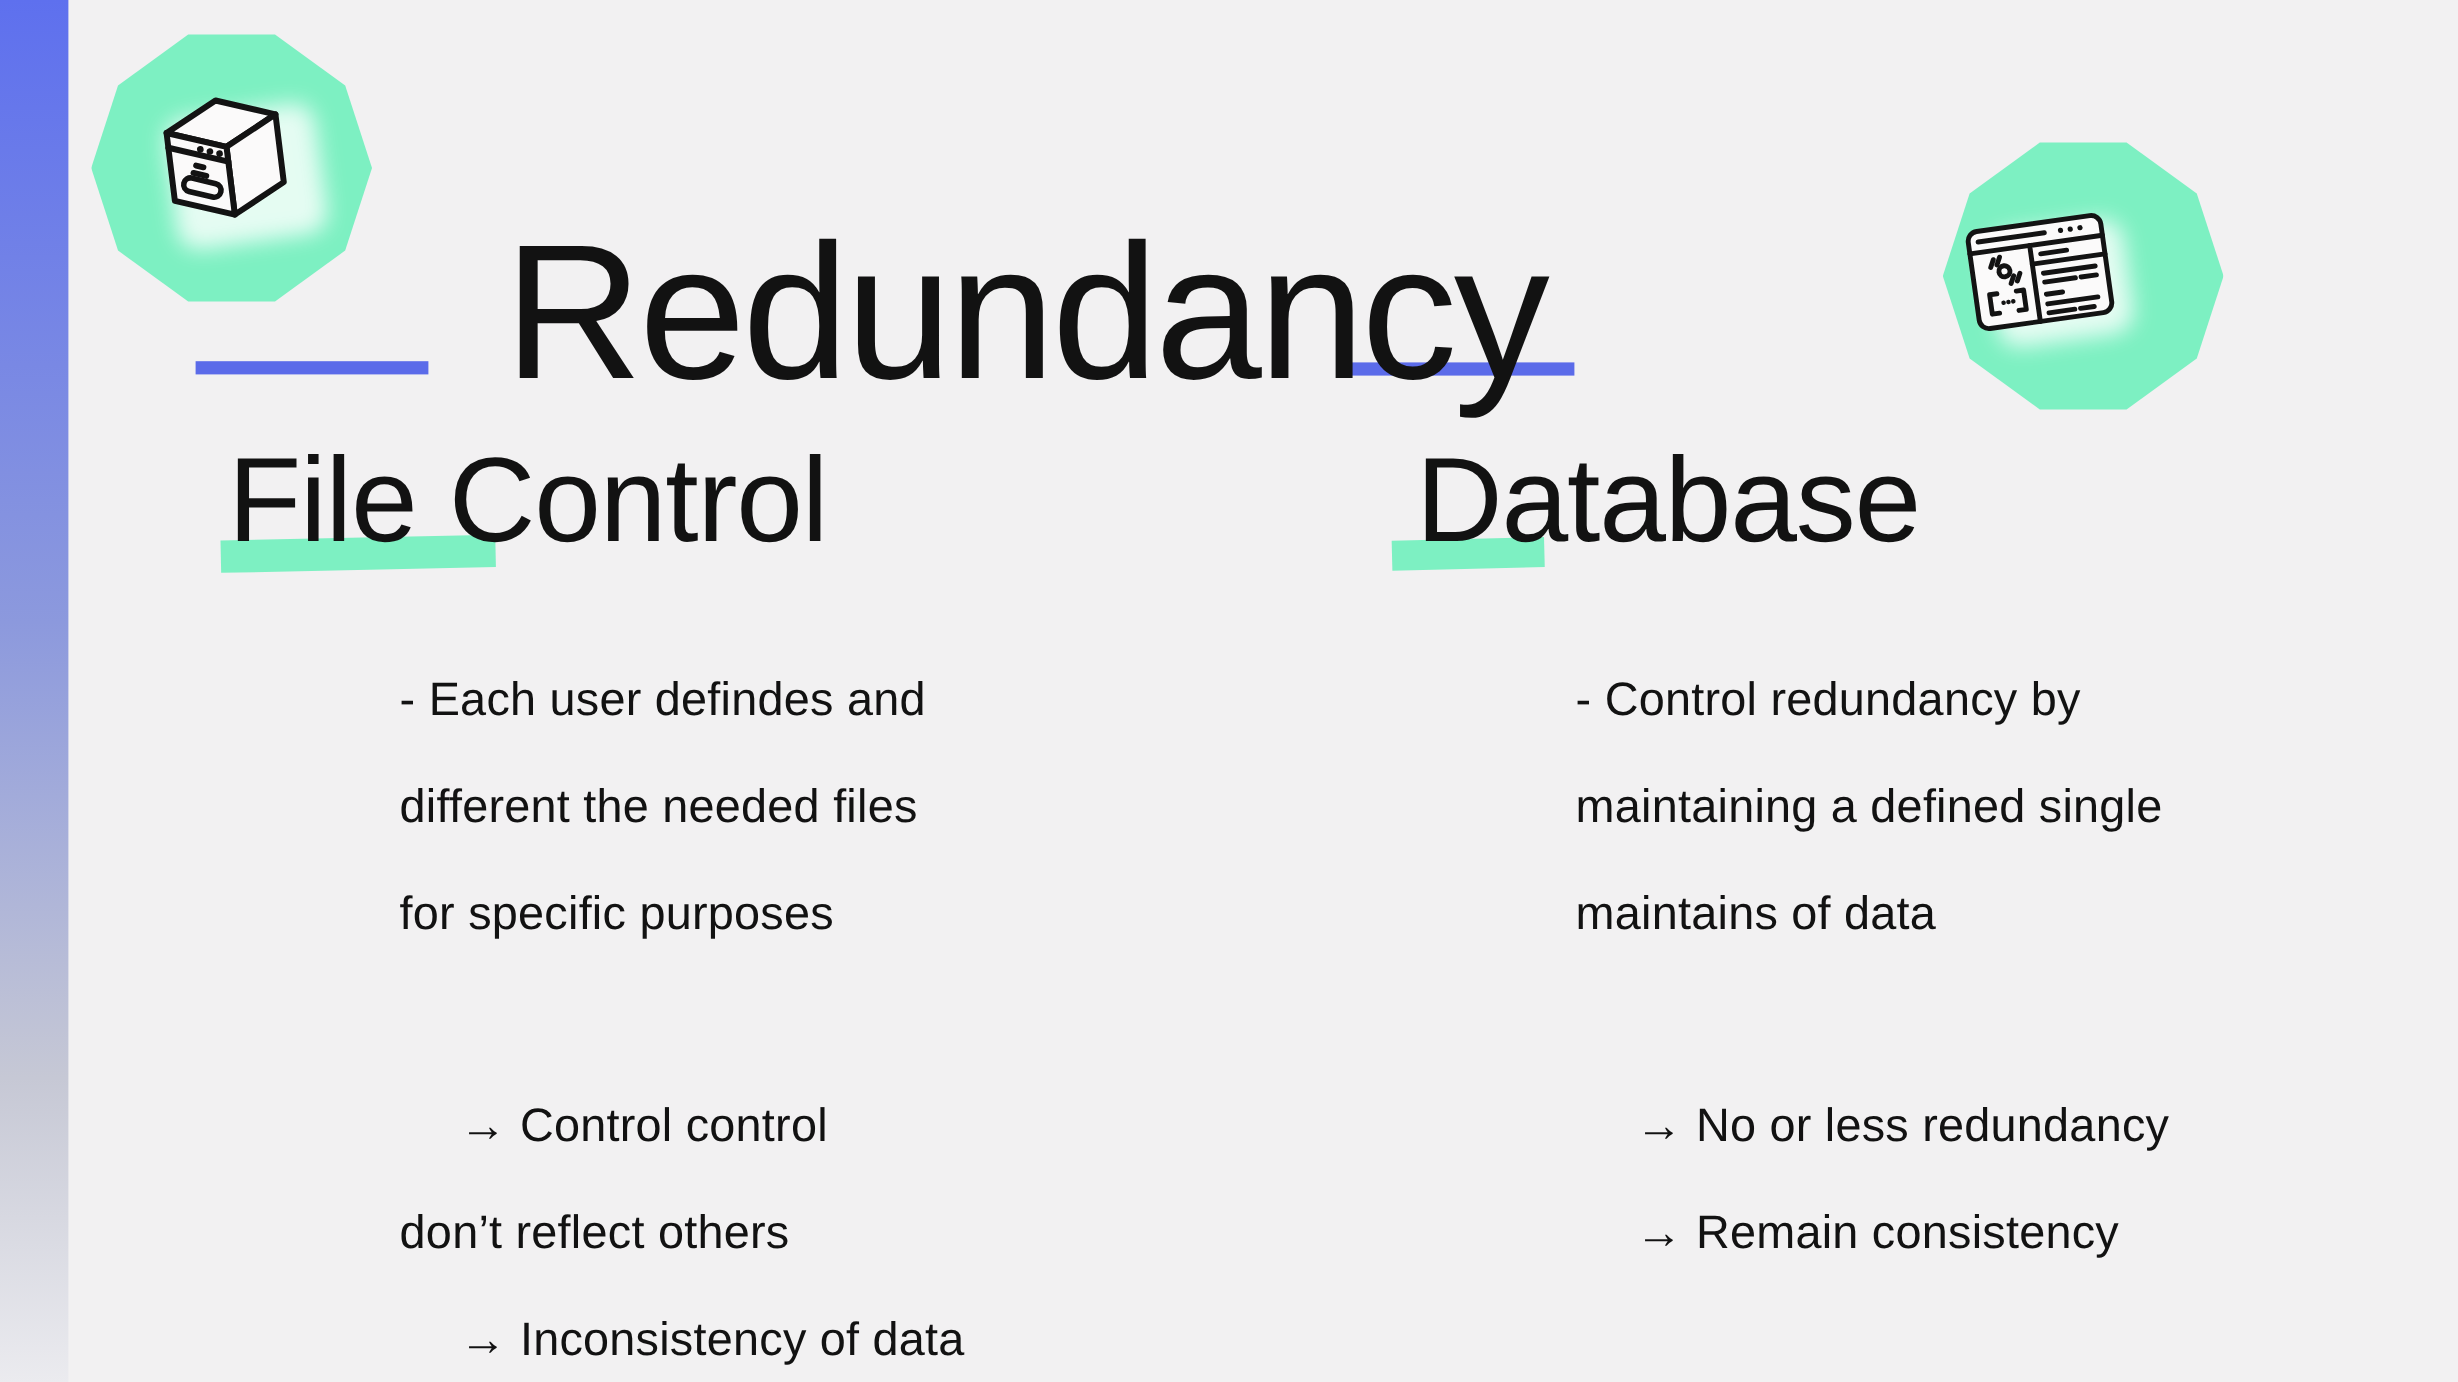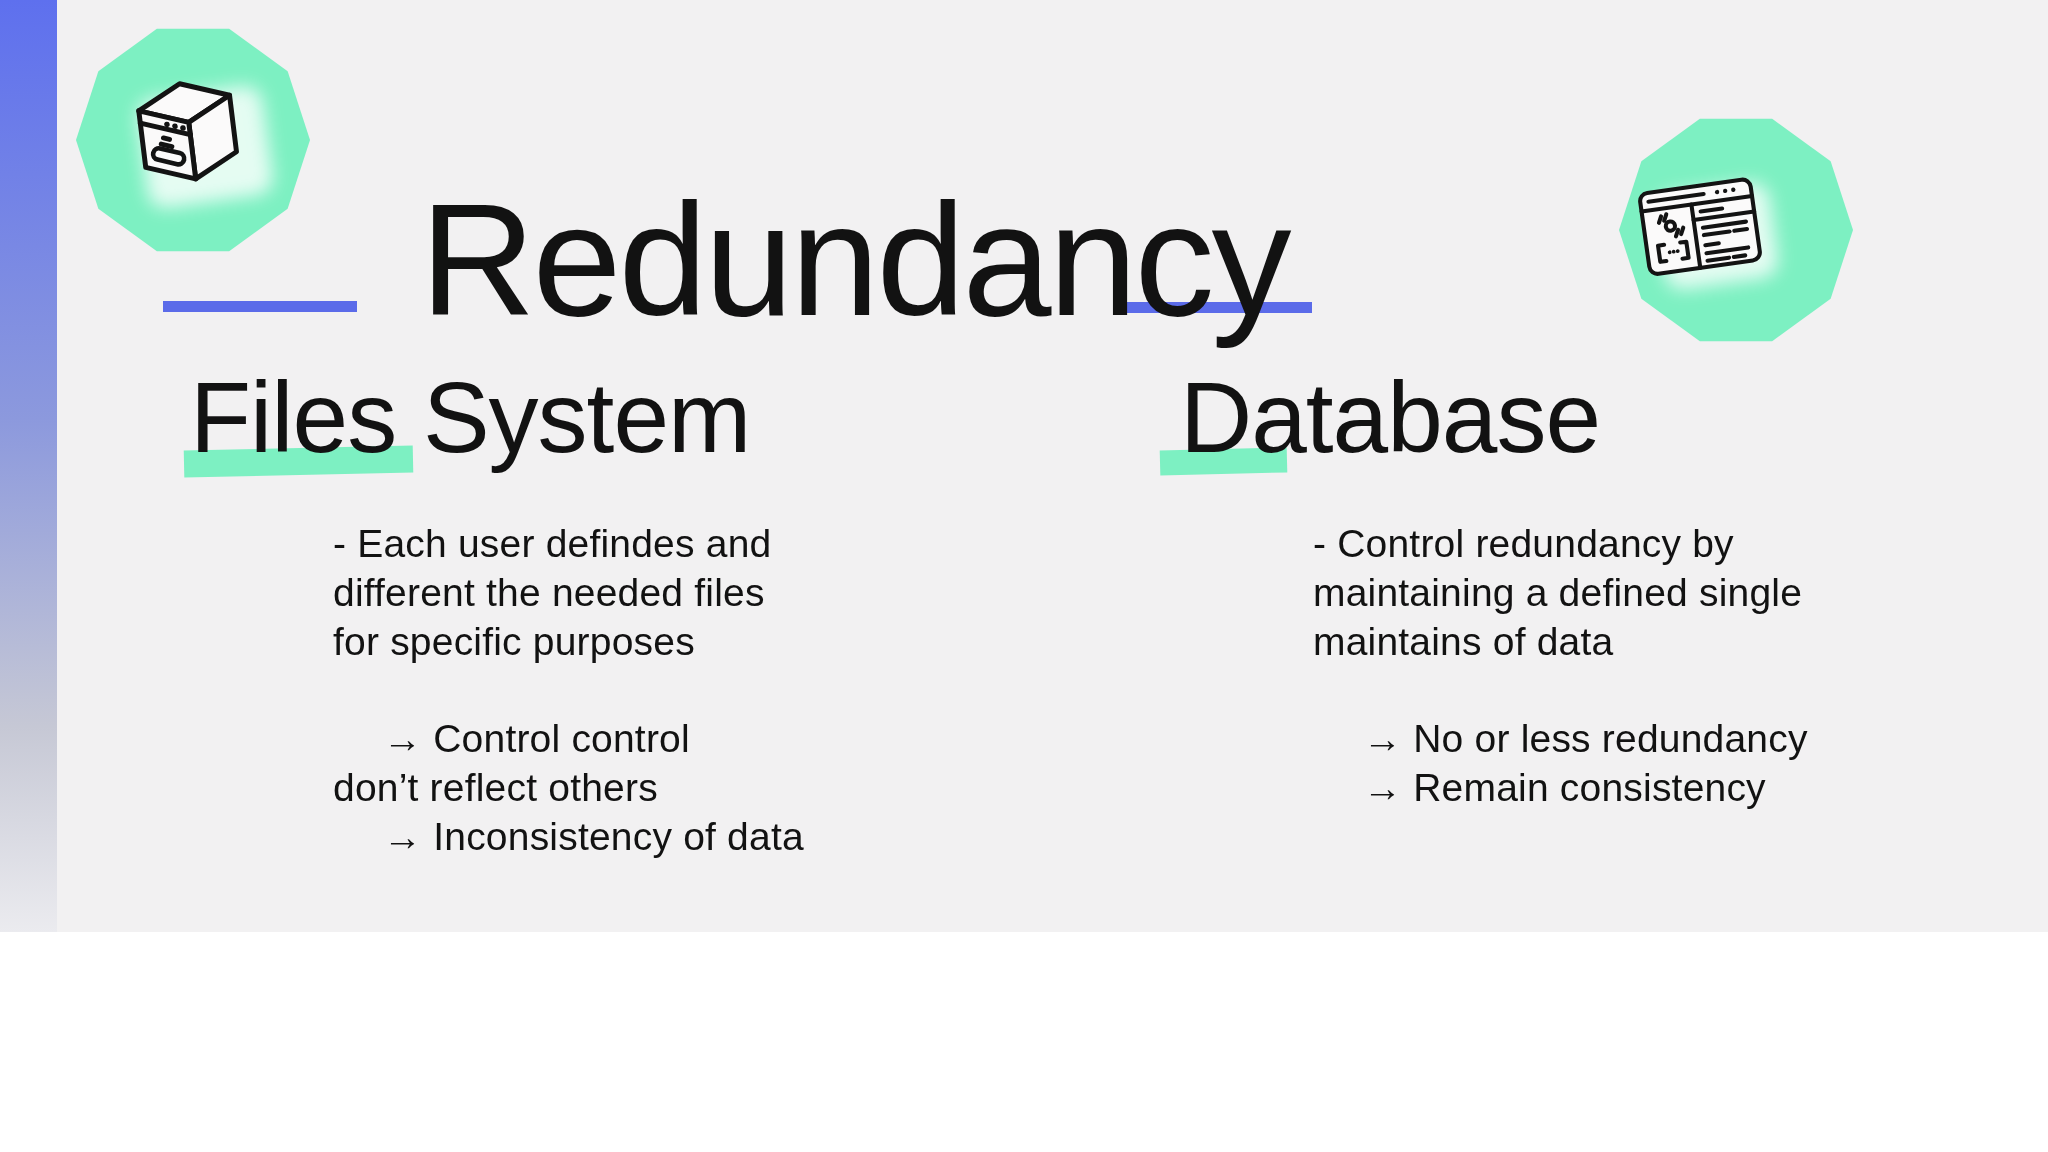--- a/index.html
+++ b/index.html
@@ -2,21 +2,21 @@
 <html style="--accent-blue: #5b6be9; --accent-mint: #7df0c2; --sidebar-top: #5e70ee; --sidebar-bottom: #ebebef; --background: #f2f1f2; --text: #121212;"><head>
 <meta charset="utf-8">
 <style>
   :root{
     --accent-blue:#5b6be9; --accent-mint:#7df0c2;
     --sidebar-top:#5e70ee; --sidebar-bottom:#ebebef;
     --background:#f2f1f2; --text:#121212;
   }
   html,body{margin:0;padding:0;}
   .slide{
-    position:relative; width:2048px; height:932px; overflow:hidden;
+    position:relative; width:2048px; height:1152px; overflow:hidden;
     background:var(--background);
     font-family:"Liberation Sans","DejaVu Sans",sans-serif;
     color:var(--text);
   }
   .sidebar{
     position:absolute; left:0; top:0; width:57px; height:100%;
     background:linear-gradient(180deg, var(--sidebar-top) 0%, #8c99dd 45%, #c6c8d5 78%, var(--sidebar-bottom) 100%);
   }
   .decagon{
     position:absolute; background:var(--accent-mint);
@@ -41,21 +41,21 @@
                 z-index:2; white-space:nowrap; }
   .col-heading.hleft{ left:190px; top:365px; }
   .col-heading.hright{ left:1167px; top:365px;margin-left:13px; }
   .highlight{ position:absolute; background:var(--accent-mint); z-index:1; }
   .highlight.gleft{ left:184px; top:448px; width:229px; height:27px; transform:rotate(-1.2deg); }
   .highlight.gright{ left:1160px; top:449px; width:127px; height:25px; transform:rotate(-1.4deg); }
 
   .body-col{ position:absolute; top:520px; font-size:39px; line-height:48.75px; letter-spacing:.2px; }
   .body-col.bleft{ left:333px; width:600px; }
   .body-col.bright{ left:1313px; width:640px; }
-  .line{ min-height:48.75px; white-space:pre; }
+  .line{ min-height:48.75px; white-space:pre;margin-top:40px; }
   .line.indent{ padding-left:50px; }
 </style>
 </head>
 <body>
 
 <div class="slide">
 
   <div class="sidebar"></div>
 
   <div class="decagon dleft"></div>
@@ -105,21 +105,21 @@
       <line x1="52" y1="77.5" x2="68" y2="77.5"></line>
         <line x1="71.5" y1="77.5" x2="80" y2="77.5"></line>
     </g>
   </svg>
 
   <div class="underline uleft"></div>
   <div class="underline uright"></div>
   <div class="title">Redundancy</div>
 
   <div class="highlight gleft"></div>
-  <div class="col-heading hleft">Files System</div>
+  <div class="col-heading hleft">File Control</div>
 
   <div class="highlight gright"></div>
   <div class="col-heading hright">Database</div>
 
   <div class="body-col bleft">
     <div class="line">- Each user defindes and</div>
     <div class="line">different the needed files</div>
     <div class="line">for specific purposes</div>
     <div class="line"></div>
     <div class="line indent">→ Control control</div>

